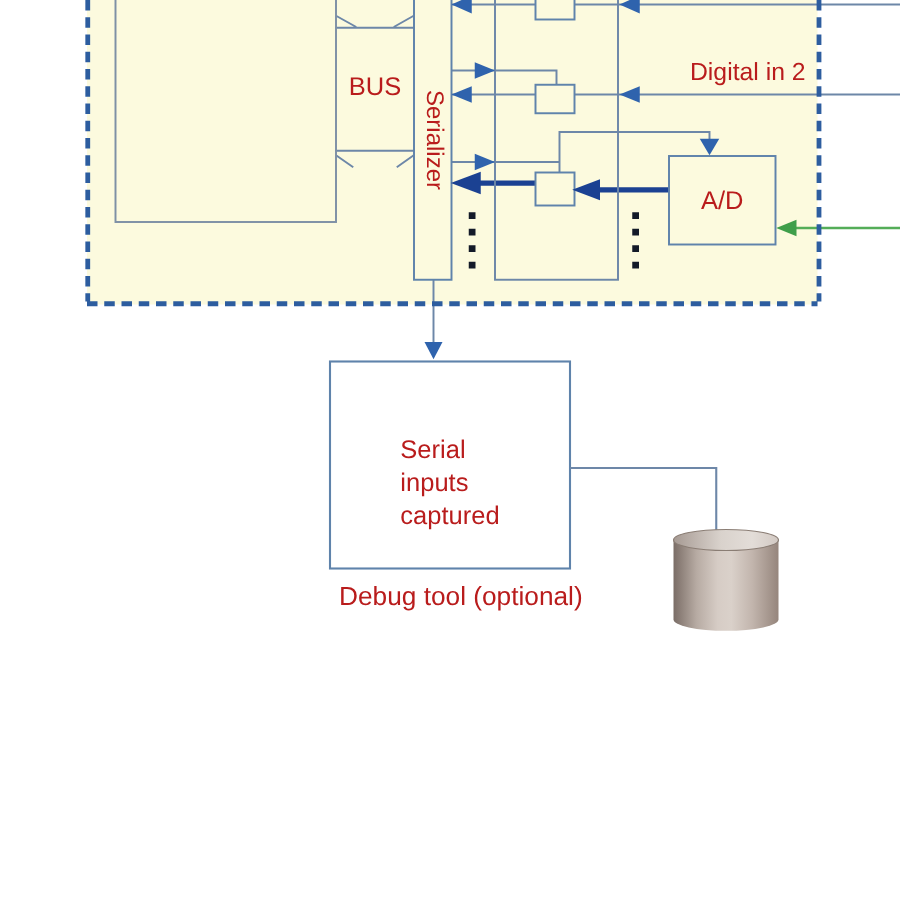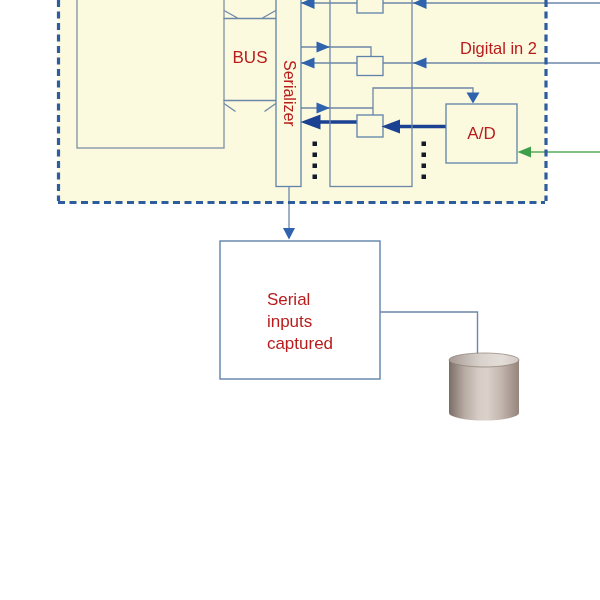--- a/index.html
+++ b/index.html
@@ -124,14 +124,15 @@
 
   <div class="lbl lbl-bus">BUS</div>
   <div class="lbl lbl-serializer">Serializer</div>
   <div class="lbl lbl-din2">Digital in 2</div>
   <div class="lbl lbl-adc">A/D</div>
   <div class="lbl lbl-capture">
     <div class="inner">Serial
 inputs
 captured</div>
   </div>
+  <div class="lbl lbl-debug">Debug tool (optional)</div>
 
 </div>
 
 </body></html>

